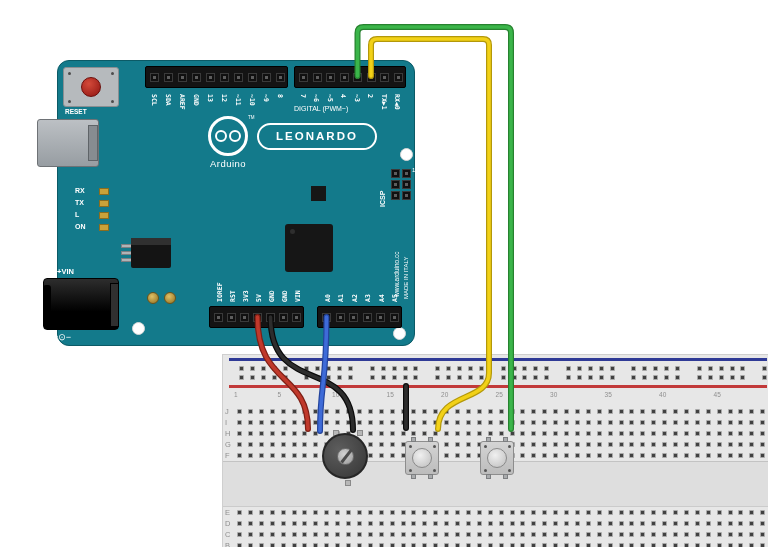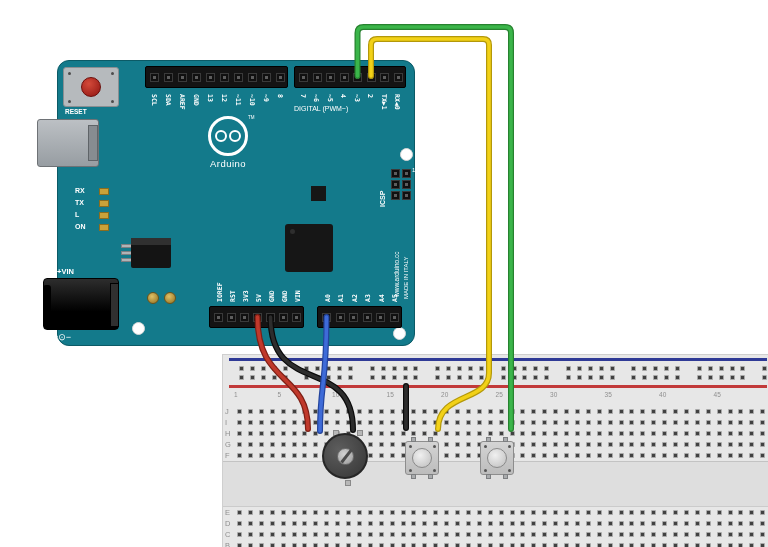--- a/index.html
+++ b/index.html
@@ -675,20 +675,21 @@
       <div class="rdot" style="left:4px;top:32px"></div>
       <div class="rdot" style="left:47px;top:32px"></div>
       <div id="reset-btn"></div>
     </div>
     <div id="reset-label">RESET</div>
     <div id="logo">
       <div class="loop" style="left:4px"></div>
       <div class="loop" style="left:18px"></div>
     </div>
     <div id="logo-text">Arduino</div>
+    <div id="model-box">LEONARDO</div>
     <div id="chip-big"></div>
     <div id="chip-small"></div>
     <div id="vreg">
       <div class="vleg" style="top:6px"></div>
       <div class="vleg" style="top:13px"></div>
       <div class="vleg" style="top:20px"></div>
       <div id="vreg-body"></div>
     </div>
     <div class="goldcap" style="left:89px;top:231px"></div>
     <div class="goldcap" style="left:106px;top:231px"></div>

